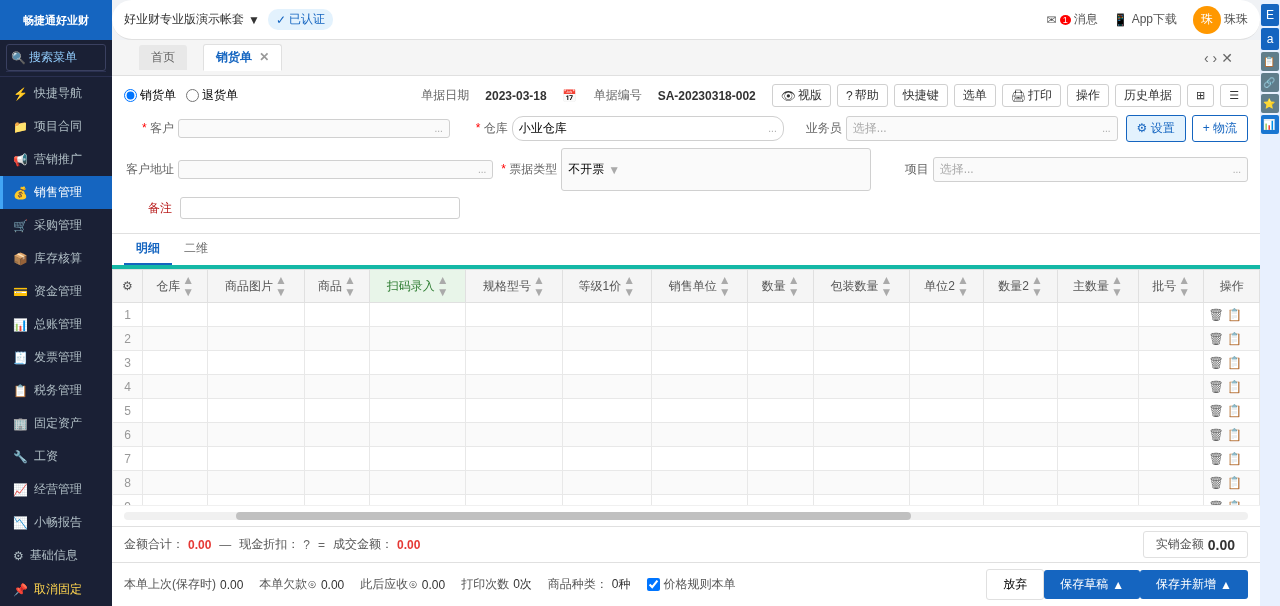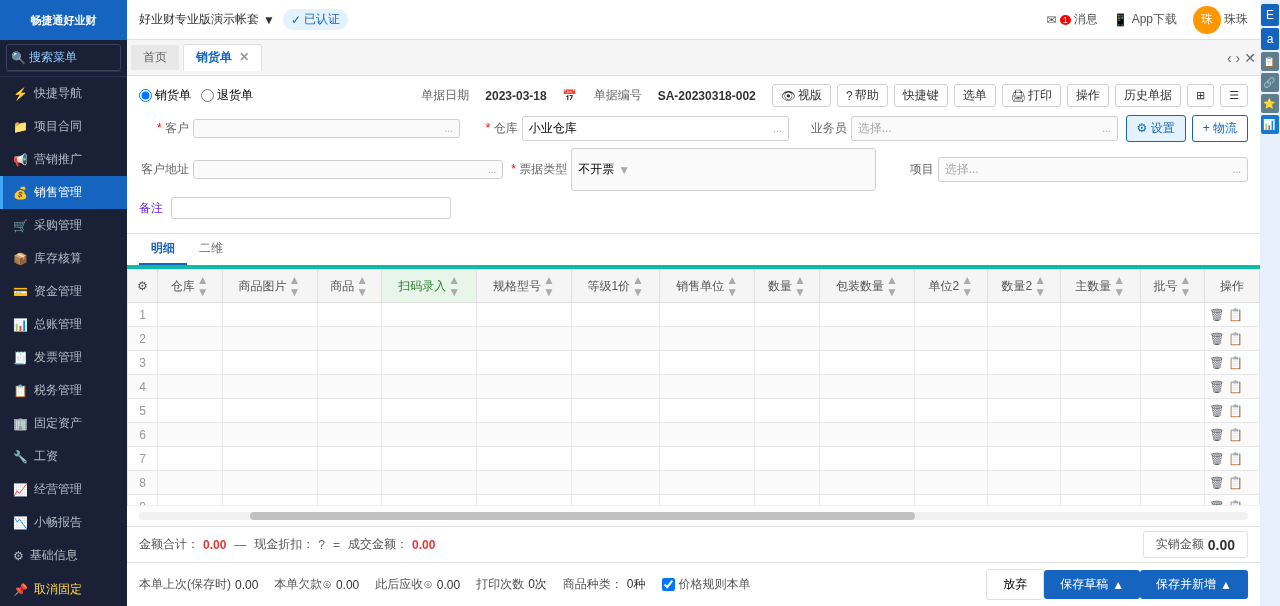--- a/index.html
+++ b/index.html
@@ -1,39 +1,39 @@
 <!DOCTYPE html>
 <html><head>
   <meta charset="utf-8">
   <style>
     * { box-sizing: border-box; margin: 0; padding: 0; font-family: 'Microsoft YaHei', Arial, sans-serif; font-size: 12px; }
     body { width: 1280px; height: 606px; overflow: hidden; background: #f0f2f5; display: flex; }
 
     
-    .sidebar { width: 127px; background: #1a2035; display: flex; flex-direction: column; height: 606px; flex-shrink: 0; }
+    .sidebar { width: 112px; background: #1a2035; display: flex; flex-direction: column; height: 606px; flex-shrink: 0; }
     .sidebar-logo { background: #1565c0; padding: 8px; text-align: center; color: white; font-size: 11px; height: 40px; display: flex; align-items: center; justify-content: center; }
     .sidebar-search { padding: 6px; border-bottom: 1px solid #2a3050; }
     .sidebar-search .search-btn { width: 100%; background: transparent; border: 1px solid #3a4060; color: #90caf9; padding: 4px; border-radius: 3px; cursor: pointer; display: flex; align-items: center; gap: 3px; }
     .sidebar-nav-item { padding: 8px 10px; color: #b0bec5; cursor: pointer; display: flex; align-items: center; gap: 6px; border-left: 3px solid transparent; }
     .sidebar-nav-item.active { background: #1565c0; color: #fff; border-left: 3px solid #42a5f5; }
     .sidebar-nav-item.pinned { color: #ffd54f; }
 
     
     .main { flex: 1; display: flex; flex-direction: column; overflow: hidden; }
 
     
-    .topbar { height: 40px; background: #fff; border-bottom: 1px solid #e0e0e0; display: flex; align-items: center; padding: 0 12px; gap: 8px; }
+    .topbar { height: 40px; background: #fff; border-bottom: 1px solid #e0e0e0; display: flex; align-items: center; padding: 0 12px; gap: 8px; border-radius: 20px; }
     .topbar-title { font-size: 12px; color: #333; display: flex; align-items: center; gap: 4px; }
     .certified-badge { background: #e3f2fd; color: #1565c0; padding: 2px 8px; border-radius: 10px; font-size: 11px; display: flex; align-items: center; gap: 3px; }
     .topbar-right { margin-left: auto; display: flex; align-items: center; gap: 16px; }
     .topbar-btn { display: flex; align-items: center; gap: 3px; color: #555; cursor: pointer; position: relative; }
     .user-avatar { width: 28px; height: 28px; border-radius: 50%; background: #ff9800; color: white; display: flex; align-items: center; justify-content: center; font-size: 11px; }
 
     
-    .tabbar { height: 36px; background: #f5f5f5; display: flex; align-items: center; padding: 0 4px; gap: 4px; border-bottom: 1px solid #e0e0e0; }
+    .tabbar { height: 36px; background: #f5f5f5; display: flex; align-items: center; padding: 0 27px; gap: 16px; border-bottom: 1px solid #e0e0e0; }
     .tabbar-tab { padding: 4px 12px; border-radius: 3px 3px 0 0; cursor: pointer; color: #666; background: #e8e8e8; }
     .tabbar-tab.active { background: #fff; color: #1565c0; border: 1px solid #e0e0e0; border-bottom: 1px solid #fff; font-weight: bold; }
     .tabbar-tab .tab-close { margin-left: 4px; color: #999; }
     .tabbar-nav { margin-left: auto; display: flex; gap: 4px; }
     .tabbar-nav-btn { background: none; border: none; cursor: pointer; color: #666; font-size: 14px; }
 
     
     .form-area { background: #fff; padding: 8px 12px; border-bottom: 1px solid #e0e0e0; }
     .form-toolbar { display: flex; align-items: center; gap: 8px; margin-bottom: 8px; }
     .radio-group { display: flex; gap: 10px; align-items: center; }
@@ -274,21 +274,21 @@
     <div class="form-row">
       <div class="form-field">
         <label class="required">客户</label>
         <div class="field-input" style="flex:2;min-width:180px;">
           <span></span>
           <span class="dots">...</span>
         </div>
       </div>
       <div class="form-field">
         <label class="required">仓库</label>
-        <div class="field-input with-value" style="flex:2;min-width:180px;">
+        <div class="field-input with-value" style="flex:2;min-width:180px;border-radius:11px;">
           <span>小业仓库</span>
           <span class="dots">...</span>
         </div>
       </div>
       <div class="form-field">
         <label>业务员</label>
         <div class="field-input" style="flex:2;min-width:200px;">
           <span style="color:#aaa;">选择...</span>
           <span class="dots">...</span>
         </div>
@@ -322,21 +322,21 @@
       <div class="form-field">
         <label>项目</label>
         <div class="field-input" style="flex:2;min-width:200px;">
           <span style="color:#aaa;">选择...</span>
           <span class="dots">...</span>
         </div>
       </div>
     </div>
 
     <div class="form-row">
-      <label style="color:#6d28d9;margin-left:0;">备注</label>
+      <label style="color:#b91c1c;margin-left:24px;">备注</label>
       <input type="text" style="width: 280px; border: 1px solid rgb(208, 208, 208); border-radius: 3px; padding: 3px 6px;">
     </div>
   </div>
 
   <div style="flex:1;overflow:hidden;display:flex;flex-direction:column;background:#fff;">
 
     <div class="tab-line">
       <div class="tab-item active">
         <span>明细</span>
       </div>

